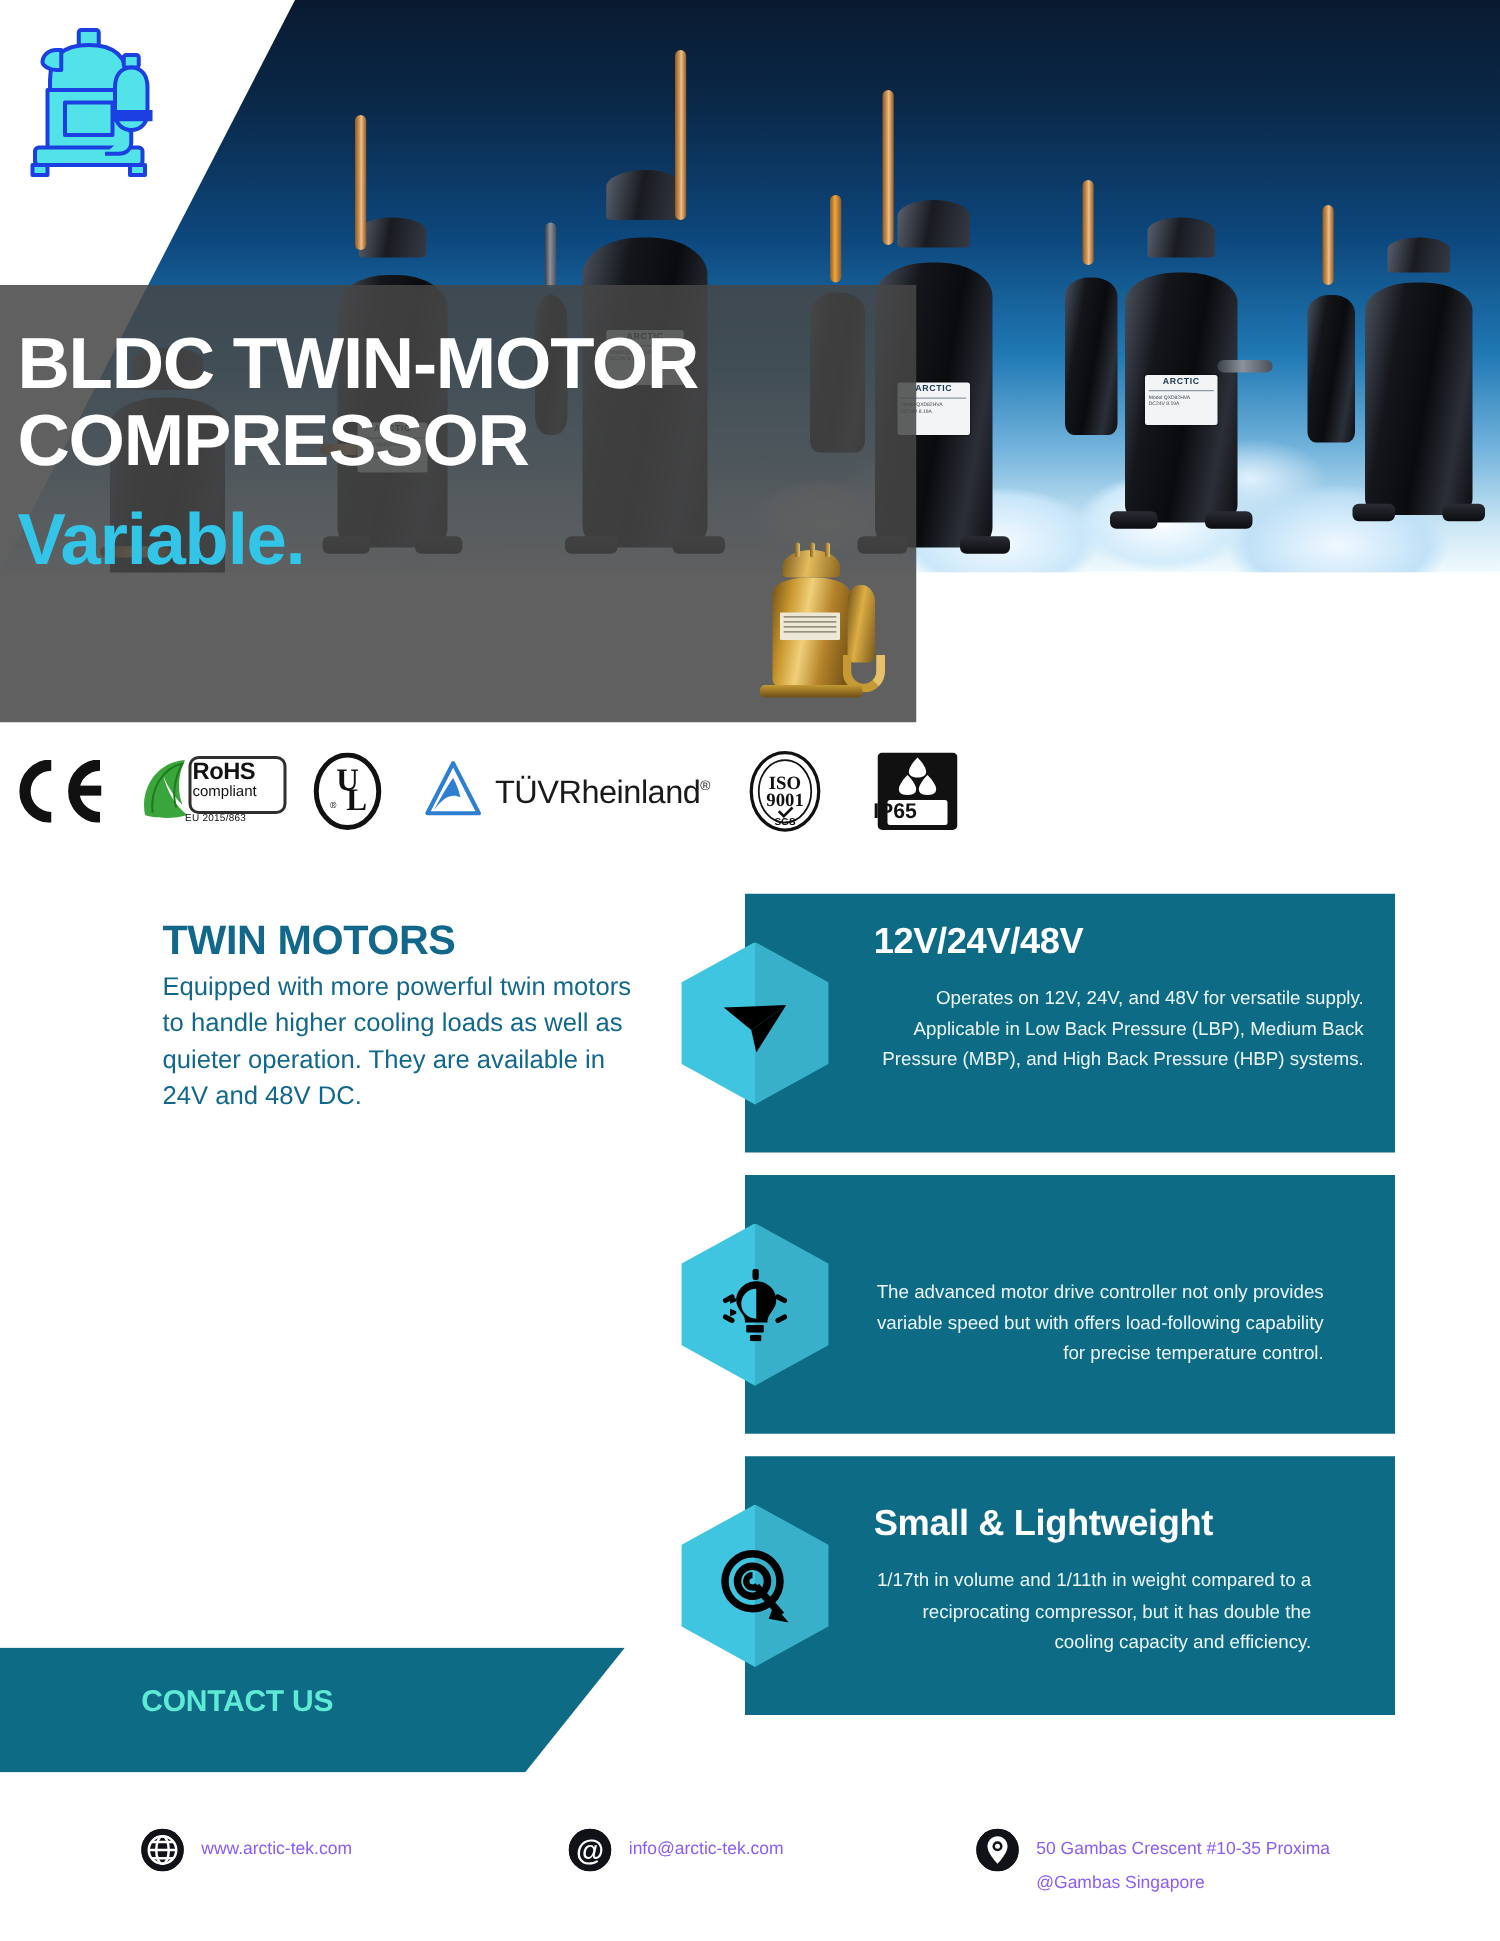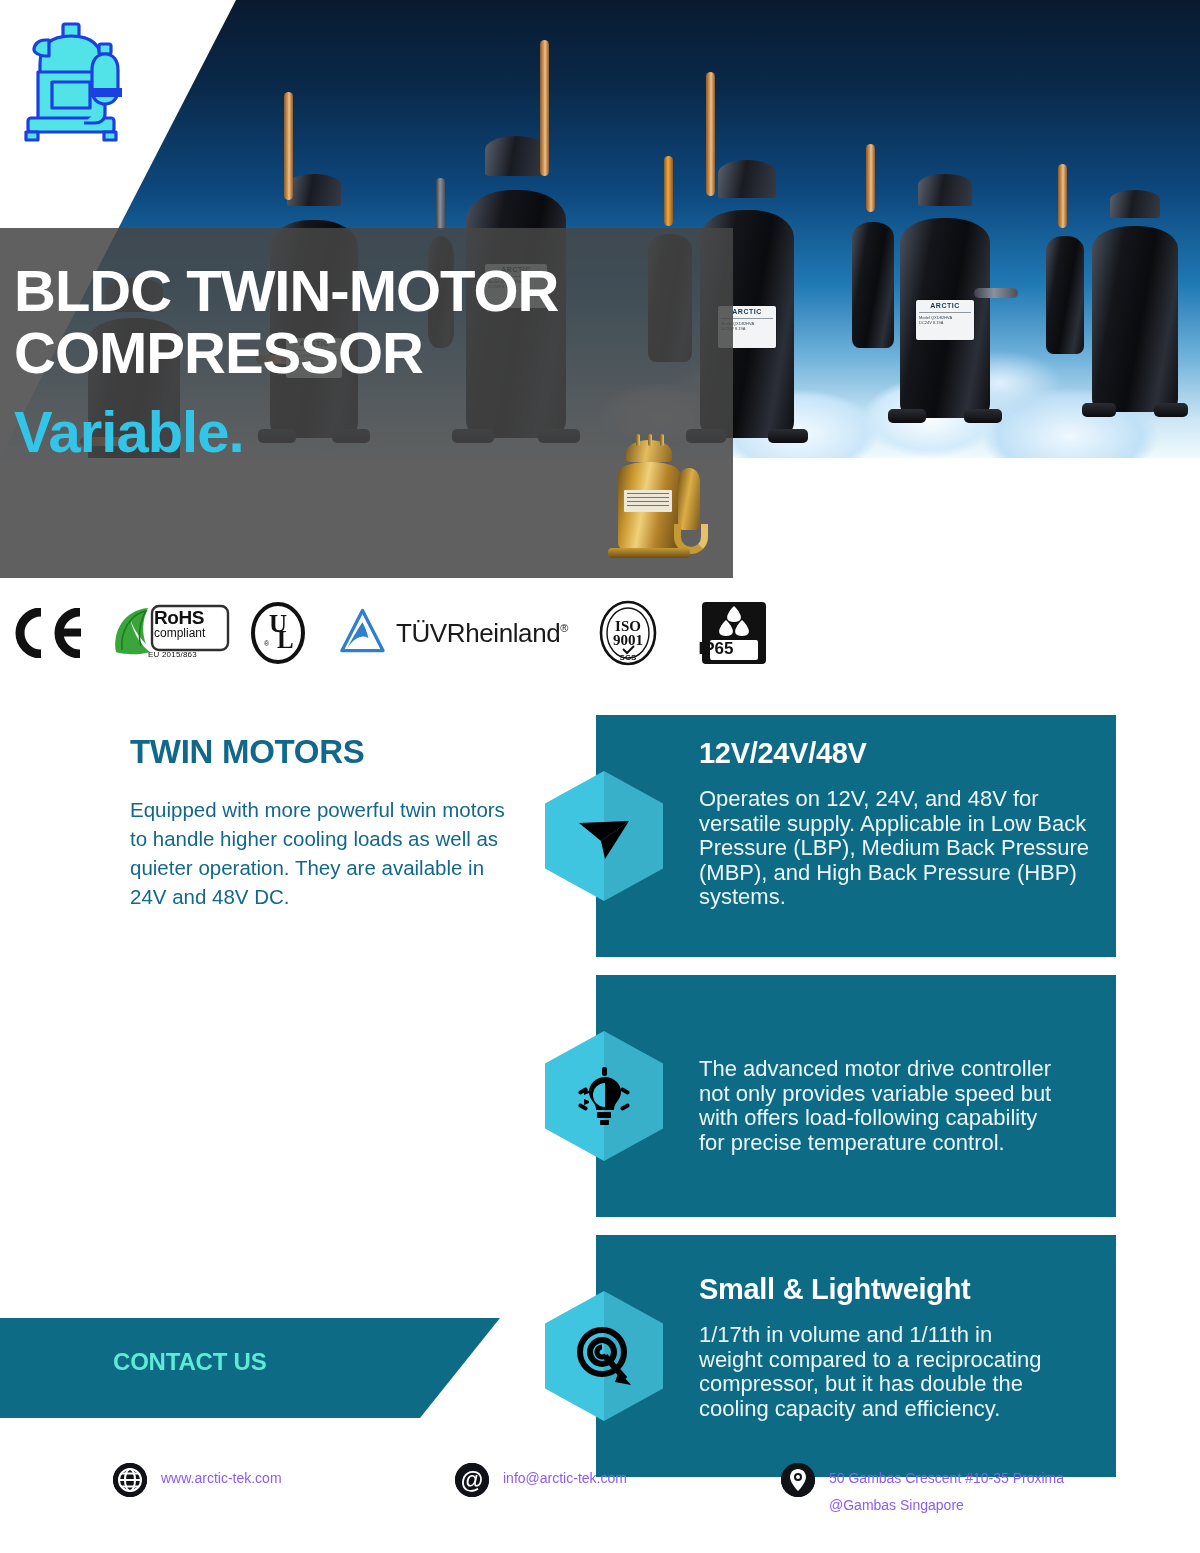--- a/index.html
+++ b/index.html
@@ -166,30 +166,31 @@
   .rohs-eu { position:absolute; left:40px; top:48px; font-size:8px; color:#111; letter-spacing:.2px;}
   .ip65-txt { position:absolute; left:0; right:0; bottom:5px; text-align:center;
     font-size:17px; font-weight:bold; color:#fff; }
 
   
   .left-col { position:absolute; left:130px; top:733px; width:390px; }
   .sec-title {
     font-size:33px; font-weight:900; color:#11688a; letter-spacing:-.3px;
   }
   .sec-body {
-    margin-top:24px; font-size:20.5px; color:#12688c; line-height:29px;
+    margin-top:4px; font-size:20.5px; color:#12688c; line-height:29px;
   }
   .left-col .blk2 { margin-top:70px; }
   .left-col .blk2 .sec-body { margin-top:26px; }
 
   
   .cards { position:absolute; left:596px; top:715px; width:520px; }
   .card {
-    position:relative; width:520px; height:242px; background:#0e6b86;
+    position:relative; width:520px; height:207px; background:#0e6b86;
     margin-bottom:18px;
+    text-align:right;
   }
   .card .hexwrap {
     position:absolute; left:-51px; top:50%; transform:translateY(-50%);
     width:118px; height:130px;
   }
   .hex {
     position:absolute; inset:0;
     background:#3fc5e0;
     clip-path:polygon(50% 0%, 100% 25%, 100% 75%, 50% 100%, 0% 75%, 0% 25%);
   }
@@ -201,21 +202,21 @@
   .hex-ico {
     position:absolute; left:50%; top:50%; transform:translate(-50%,-50%);
     width:58px; height:58px;
   }
   .card .c-title {
     position:absolute; left:103px; top:22px;
     font-size:29px; font-weight:900; color:#ffffff; letter-spacing:-.3px;
   }
   .card .c-body {
     position:absolute; left:103px; top:72px; width:392px;
-    font-size:22px; color:#eaf6f9; line-height:24.5px;
+    font-size:15px; color:#eaf6f9; line-height:24.5px;
   }
   .card.c2 .c-title { top:32px; }
   .card.c2 .c-body { top:82px; width:360px; }
   .card.c3 .c-title { top:38px; }
   .card.c3 .c-body { top:88px; width:350px; }
 
   
   .contact-banner {
     position:absolute; left:0; top:1318px; width:500px; height:100px;
     background:#0e6b86;

